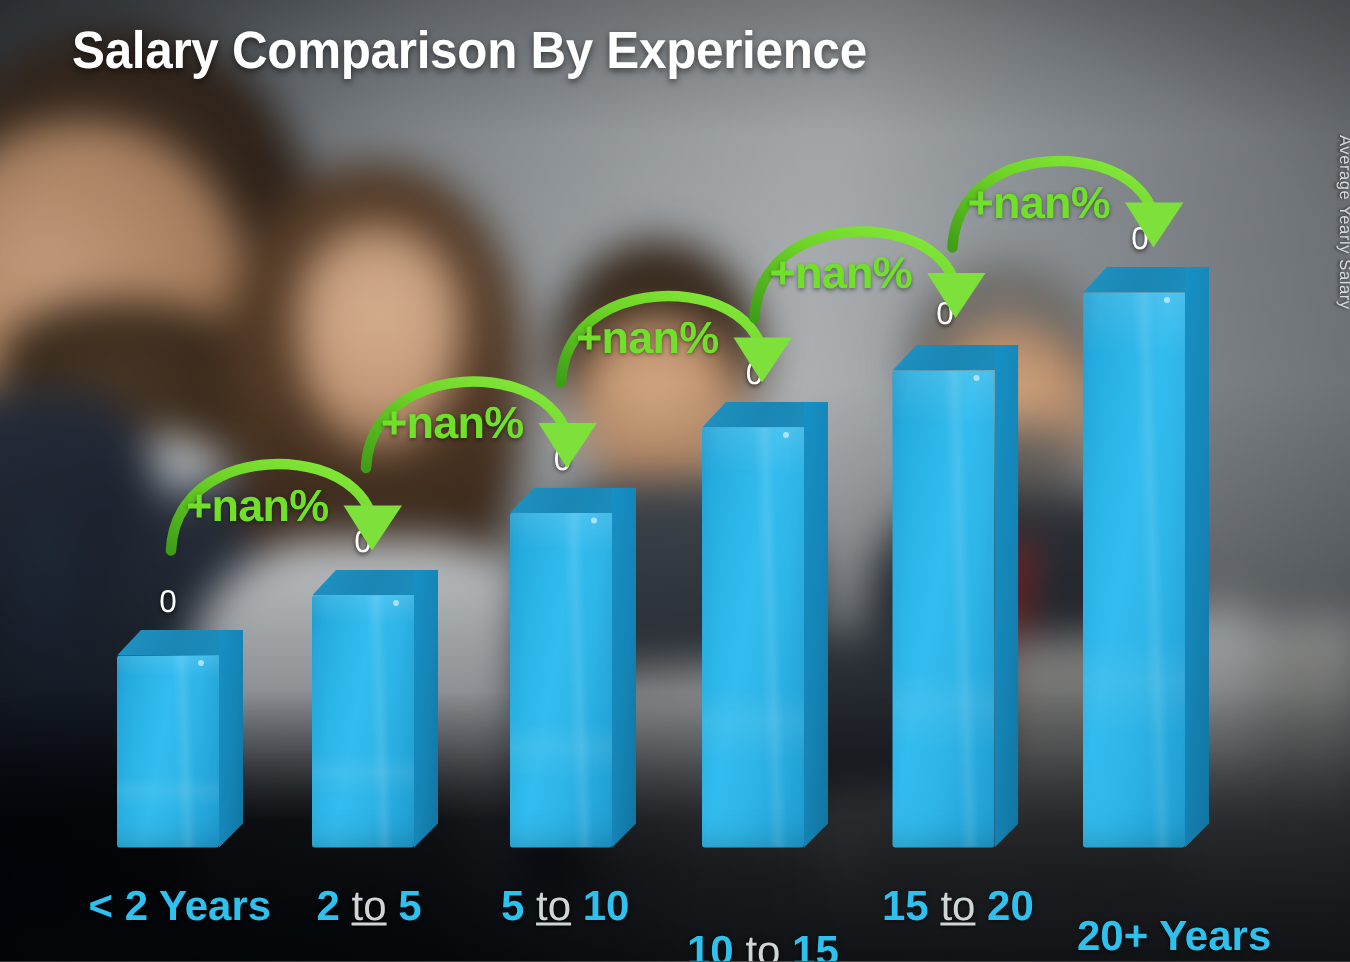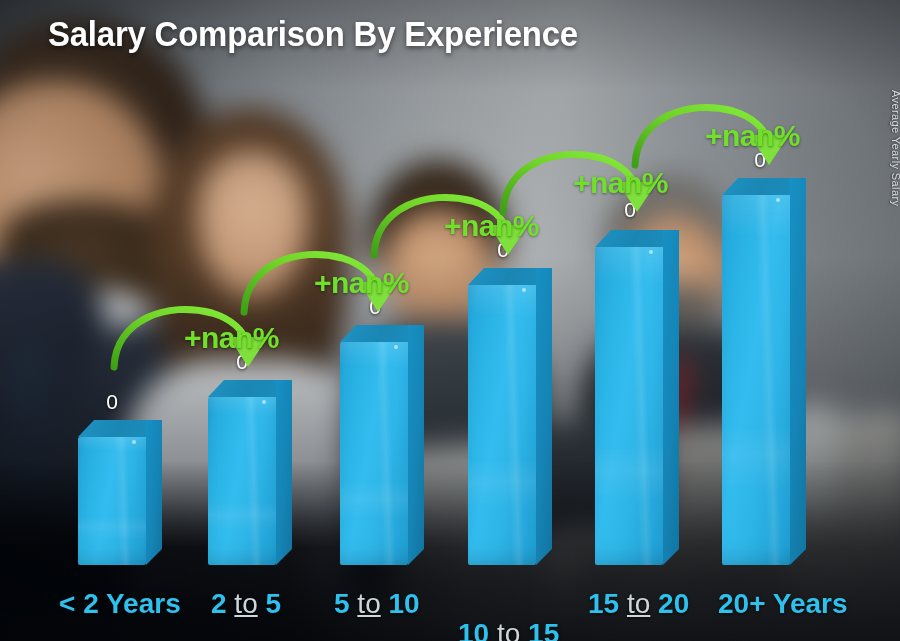--- a/index.html
+++ b/index.html
@@ -290,21 +290,21 @@
   .delta {
     position: absolute;
     width: 175px; height: 86px;
     pointer-events: none;
   }
   .delta svg { position: absolute; left: 0; top: 0; overflow: visible; }
   .delta-text {
     position: absolute;
     left: 16px; top: 26px;
     width: 155px;
-    text-align: right;
+    text-align: left;
     font-size: 30px;
     font-weight: bold;
     color: #71e02a;
     letter-spacing: -.5px;
     white-space: nowrap;
     text-shadow: 0 1px 3px rgba(0,0,0,.45);
   }
 
   
   #footer {
@@ -435,21 +435,21 @@
     </div>
     <div class="cat-label" style="left:334px;text-align:right;">
       <span>5 </span><span class="soft">to</span><span> 10</span>
     </div>
     <div class="cat-label" style="left:458px;margin-top:30px;">
       <span>10 </span><span class="soft">to</span><span> 15</span>
     </div>
     <div class="cat-label" style="left:588px;">
       <span>15 </span><span class="soft">to</span><span> 20</span>
     </div>
-    <div class="cat-label" style="left:718px;">
+    <div class="cat-label" style="left:718px;margin-top:20px;">
       <span>20+ </span><span class="soft"></span><span>Years</span>
     </div>
 
     <div class="delta" style="left:108px; top:295px;">
       <svg width="175" height="86" viewBox="0 0 175 86">
         <defs>
           <linearGradient id="ga0" x1="0" y1="1" x2="1" y2="0">
             <stop offset="0" stop-color="#3f9e17"></stop>
               <stop offset=".55" stop-color="#6fd427"></stop>
               <stop offset="1" stop-color="#86ec3c"></stop>

